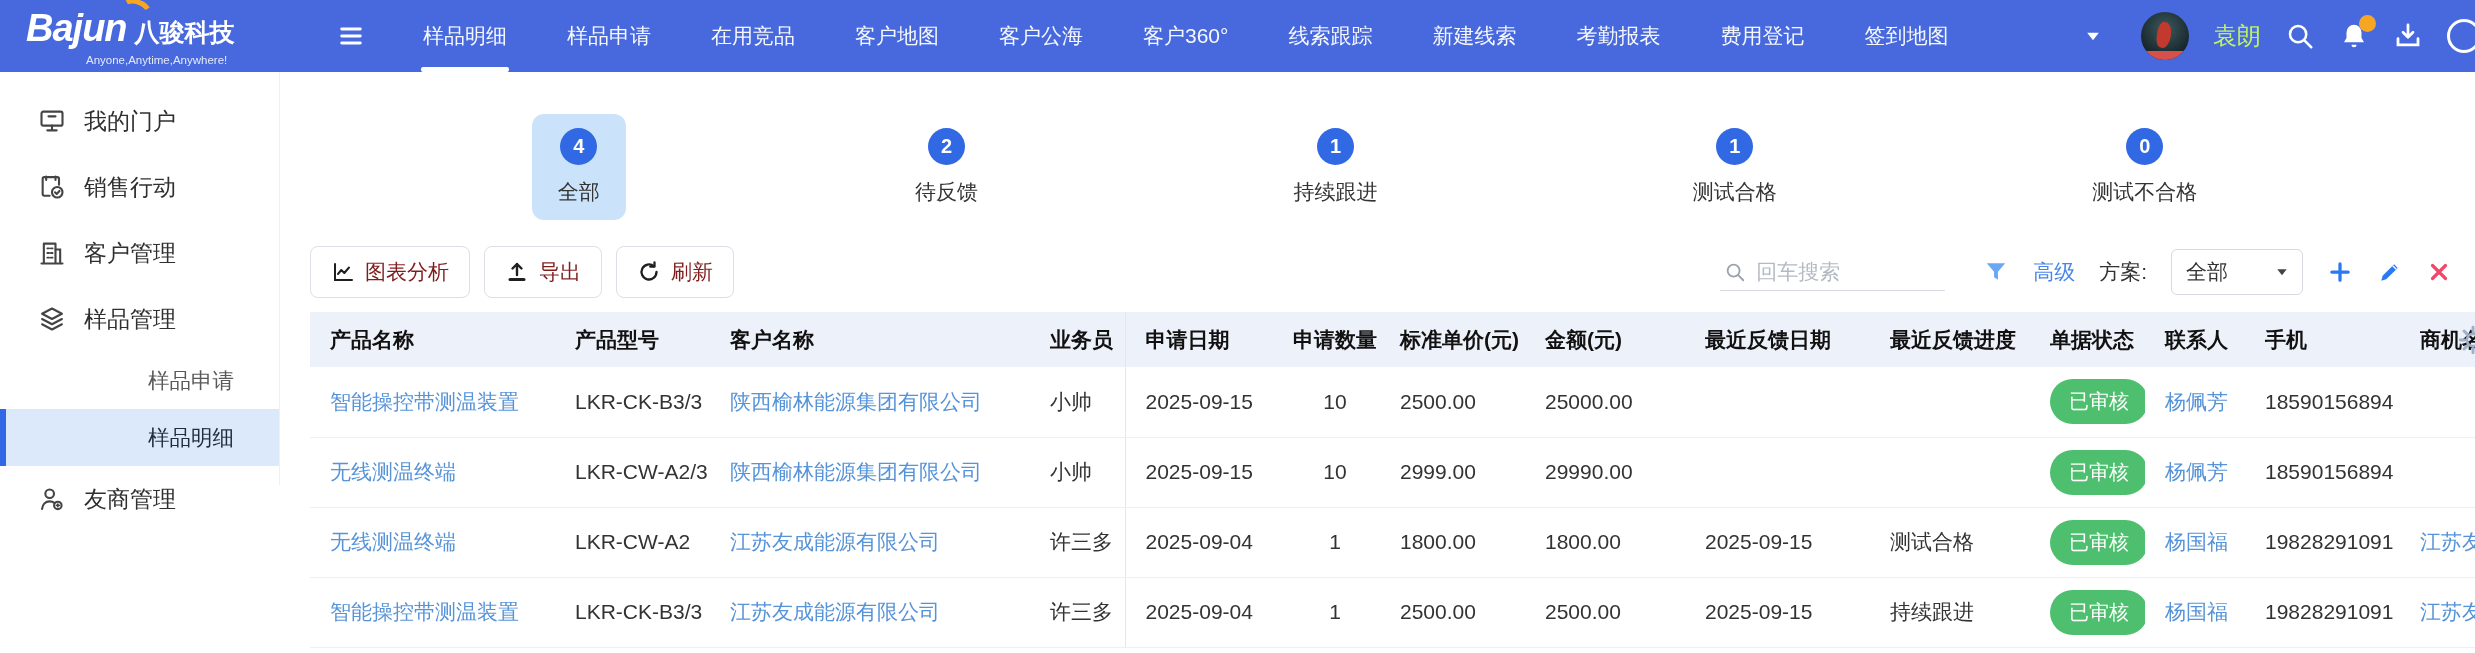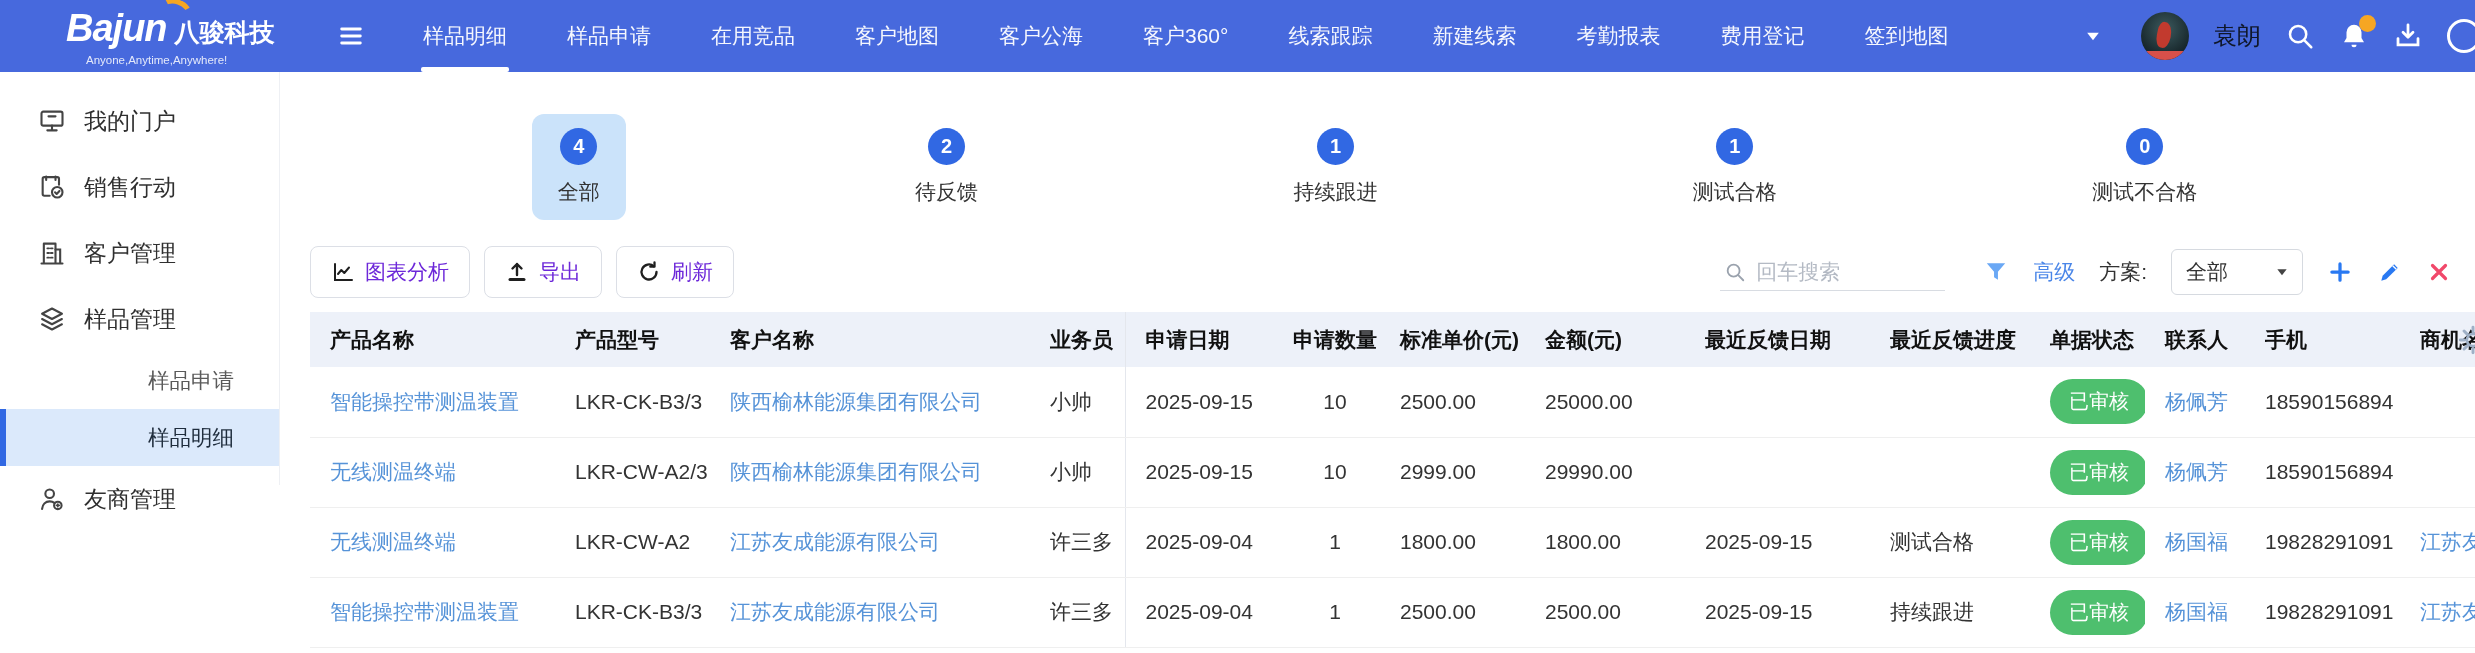--- a/index.html
+++ b/index.html
@@ -2,35 +2,35 @@
 <html><head>
 <meta charset="utf-8">
 <style>
   * { margin:0; padding:0; box-sizing:border-box; }
   html,body { width:2475px; height:653px; overflow:hidden; background:#fff;
     font-family:"Liberation Sans","DejaVu Sans",sans-serif; color:#333; }
 
   
   .navbar { height:72px; background:#4769dd; display:flex; align-items:center; padding:0 22px 0 26px; position:relative; }
   .logo { display:flex; flex-direction:column; margin-right:30px; min-width:275px; }
-  .logo-row { display:flex; align-items:baseline; position:relative;margin-left:40px; }
+  .logo-row { display:flex; align-items:baseline; position:relative; }
   .logo-en { color:#fff; font-size:38px; font-weight:bold; font-style:italic; letter-spacing:-1px; }
   .logo-swoosh { position:absolute; left:92px; top:-8px; width:34px; height:26px; border:5px solid transparent; border-top-color:#f6a623; border-radius:50%; transform:rotate(18deg); }
   .logo-cn { color:#fff; font-size:25px; font-weight:bold; margin-left:8px; }
   .logo-tag { color:rgba(255,255,255,.85); font-size:11.5px; margin-top:4px; margin-left:60px; }
   .hamburger { color:#fff; margin:0 28px 0 6px; display:flex; }
   .nav-tabs { display:flex; align-items:center; height:100%; }
   .nav-tab { color:rgba(255,255,255,.95); font-size:21px; height:100%; display:flex; align-items:center; padding:0 30px; position:relative; cursor:pointer; white-space:nowrap; }
   .nav-tab.active::after { content:""; position:absolute; left:28px; right:28px; bottom:0; height:5px; background:#fff; border-radius:2px; }
   .nav-right { margin-left:auto; display:flex; align-items:center; gap:24px; }
   .nav-caret { color:#fff; display:flex; margin-right:14px; }
   .avatar { width:48px; height:48px; border-radius:50%; overflow:hidden; background:radial-gradient(circle at 50% 35%, #3c5a5e 0%, #17262b 70%); position:relative; flex:0 0 auto; }
   .avatar::after { content:""; position:absolute; left:16px; top:10px; width:14px; height:26px; background:#c23a2e; border-radius:40% 60% 50% 50%; transform:rotate(12deg); }
   .avatar::before { content:""; position:absolute; left:0; bottom:0; width:100%; height:9px; background:#d8504a; }
-  .user-name { color:#0f172a; font-size:24px; }
+  .user-name { color:#bef264; font-size:24px; }
   .nav-icon { color:#fff; display:flex; position:relative; }
   .bell-dot { position:absolute; top:-6px; right:-7px; width:17px; height:17px; border-radius:50%; background:#f6a623; }
   .edge-circle { width:34px; height:34px; border:3px solid #fff; border-radius:50%; margin-right:-28px; flex:0 0 auto; }
 
   
   .page { display:flex; height:413px; }
   .sidebar { width:280px; flex:0 0 280px; border-right:1px solid #eef0f4; padding-top:16px; }
   .content { flex:1; min-width:0; }
 
   
@@ -41,21 +41,21 @@
 
   
   .stats { display:flex; justify-content:space-around; padding:0 120px; margin-top:42px; }
   .stat { display:flex; flex-direction:column; align-items:center; padding:14px 26px; border-radius:12px; cursor:pointer; }
   .stat.active { background:#cbe3fa; }
   .stat-badge { width:37px; height:37px; border-radius:50%; background:#3168e3; color:#fff; font-size:20px; font-weight:bold; display:flex; align-items:center; justify-content:center; }
   .stat-label { margin-top:13px; font-size:21px; color:#333; }
 
   
   .toolbar { display:flex; align-items:center; margin-top:26px; padding:0 24px 0 30px; }
-  .tool-btn { display:flex; align-items:center; gap:10px; height:52px; padding:0 20px; background:#fff; border:1px solid #dcdfe6; border-radius:8px; font-size:21px; color:#6d28d9; margin-right:14px; cursor:pointer; }
+  .tool-btn { display:flex; align-items:center; gap:10px; height:52px; padding:0 20px; background:#fff; border:1px solid #dcdfe6; border-radius:8px; font-size:21px; color:#7f1d1d; margin-right:14px; cursor:pointer; }
   .tool-btn svg { color:#1f1f1f; }
   .toolbar-right { margin-left:auto; display:flex; align-items:center; gap:24px; }
   .search-box { display:flex; align-items:center; gap:10px; border-bottom:1px solid #d8dce2; padding:6px 4px; width:225px; }
   .search-box svg { color:#9aa2ad; flex:0 0 auto; }
   .search-input { border:none; outline:none; font-size:21px; width:100%; color:#333; background:transparent; }
   .search-input::placeholder { color:#b4bac4; }
   .funnel { color:#6aa8f5; display:flex; margin-left:14px; }
   .advanced { color:#4a86e8; font-size:21px; cursor:pointer; }
   .scheme-label { font-size:21px; color:#333; }
   .scheme-select { width:132px; height:46px; border:1px solid #d6dae0; border-radius:6px; display:flex; align-items:center; justify-content:space-between; padding:0 12px 0 14px; font-size:21px; color:#333; cursor:pointer; background:#fff; }

